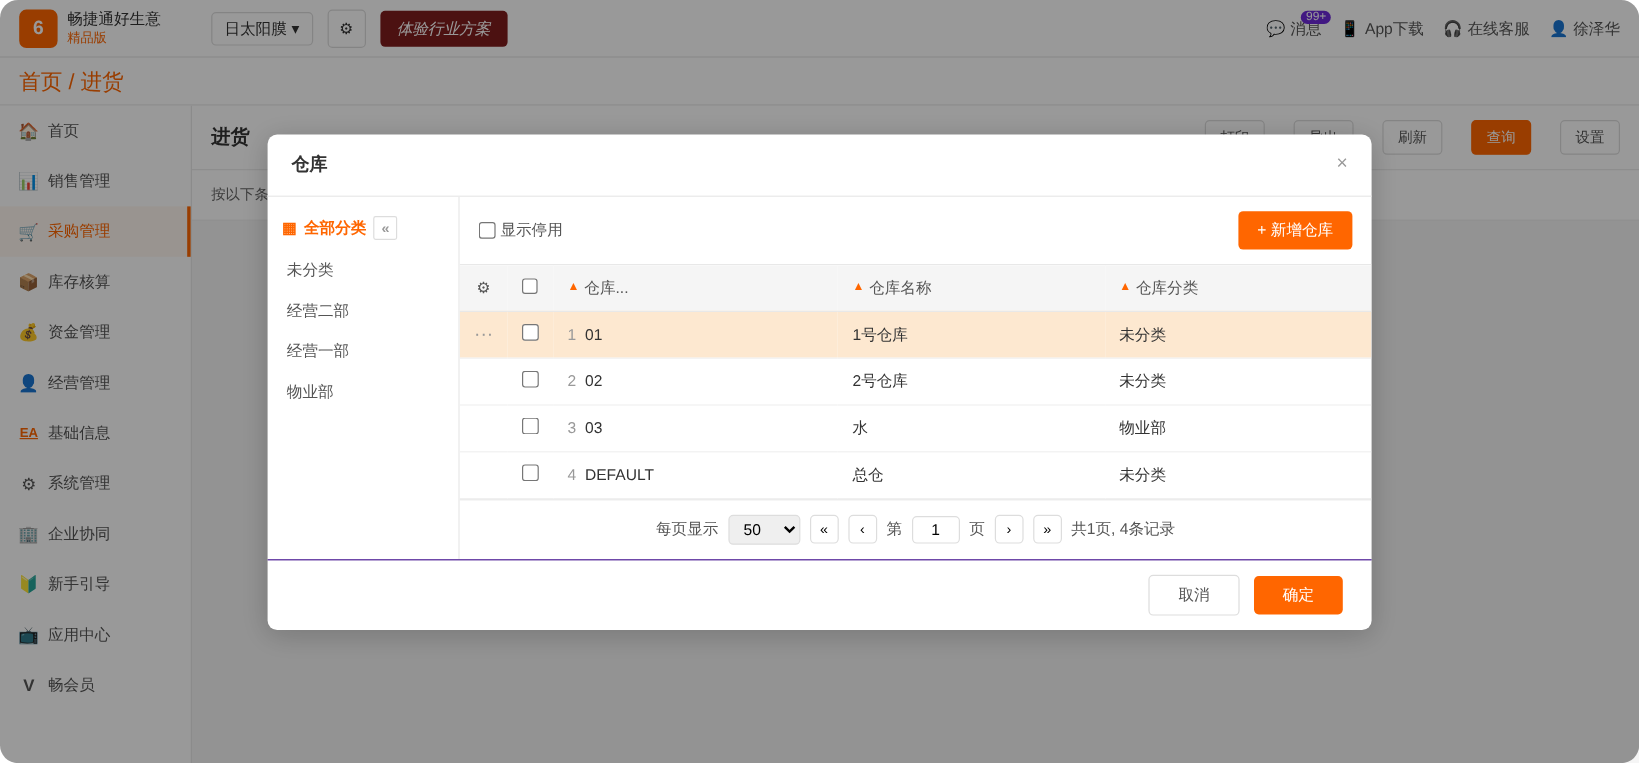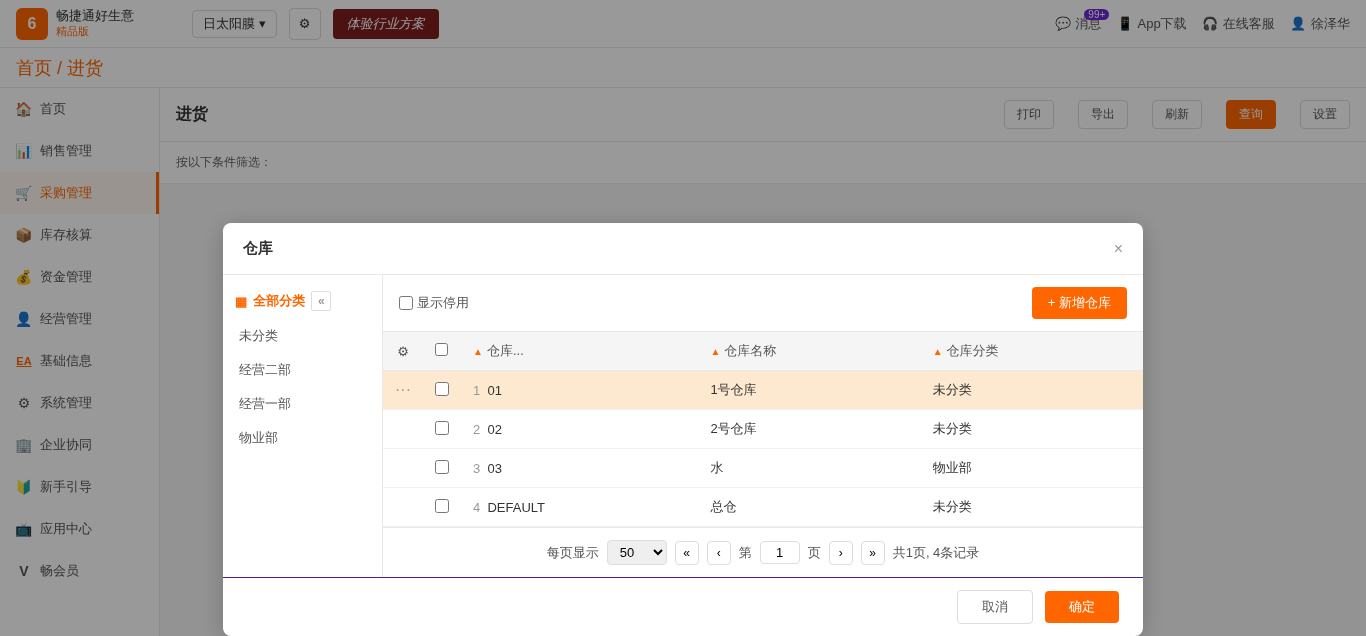--- a/index.html
+++ b/index.html
@@ -29,21 +29,20 @@
       color: #fff; font-weight: bold; font-size: 16px;
       margin-right: 8px;
     }
     .logo-text { font-size: 13px; color: #333; line-height: 1.3; }
     .logo-sub { font-size: 11px; color: #f60; }
     .header-center {
       flex: 1;
       display: flex;
       align-items: center;
       gap: 12px;
-      margin-left: 16px;
     }
     .store-selector {
       display: flex; align-items: center; gap: 4px;
       border: 1px solid #ddd; border-radius: 4px; padding: 4px 10px;
       cursor: pointer; background: #fff; font-size: 13px;
     }
     .settings-btn {
       width: 32px; height: 32px;
       display: flex; align-items: center; justify-content: center;
       border: 1px solid #ddd; border-radius: 4px; cursor: pointer;
@@ -130,21 +129,21 @@
       display: flex; align-items: center; gap: 8px;
       border-bottom: 1px solid #eee;
     }
     .filter-label { font-size: 12px; color: #666; }
 
     
     .overlay {
       position: fixed; top: 0; left: 0; right: 0; bottom: 0;
       background: rgba(0,0,0,0.4);
       z-index: 100;
-      display: flex; align-items: flex-end; justify-content: center;
+      display: flex; align-items: center; justify-content: center; border-radius: 15px;
     }
 
     
     .dialog {
       background: #fff;
       border-radius: 8px;
       width: 920px;
       max-height: 580px;
       box-shadow: 0 4px 24px rgba(0,0,0,0.2);
       display: flex; flex-direction: column;

